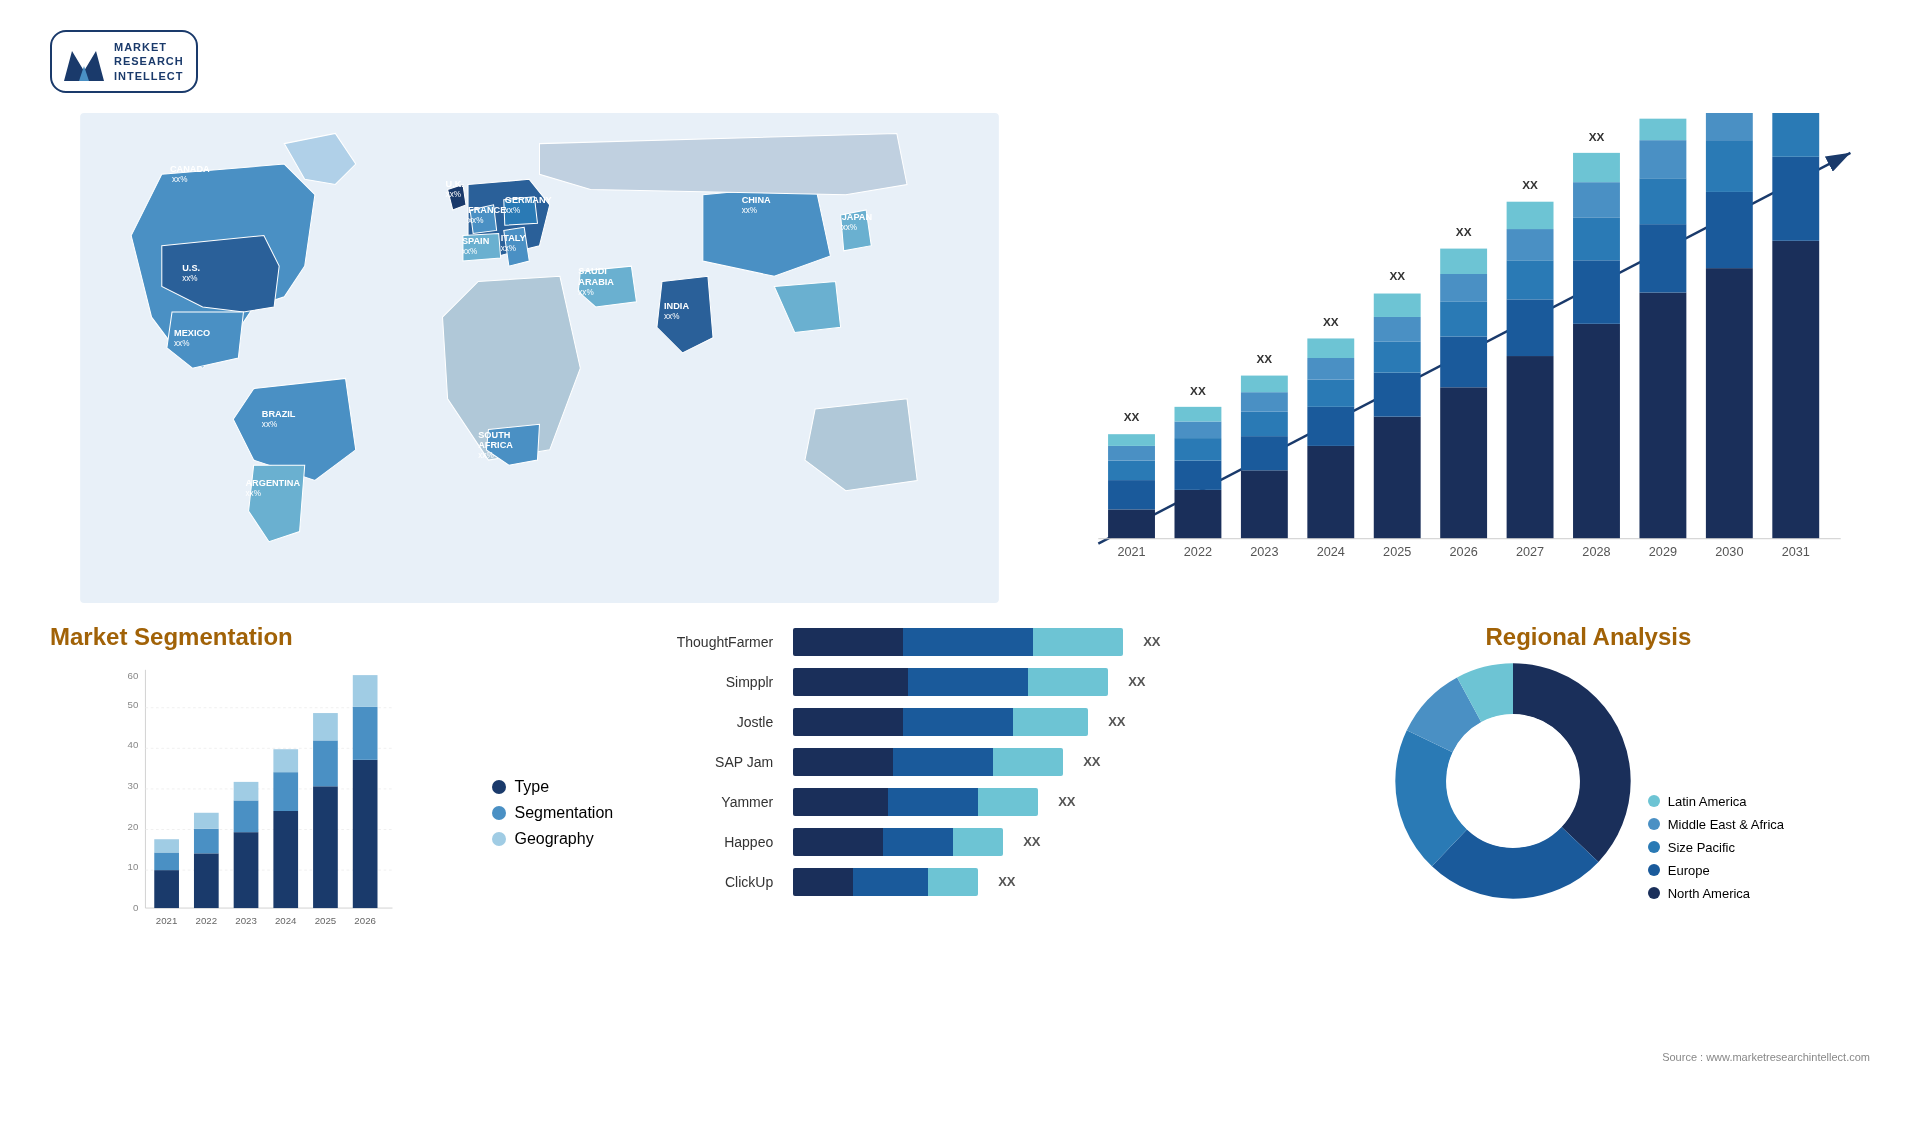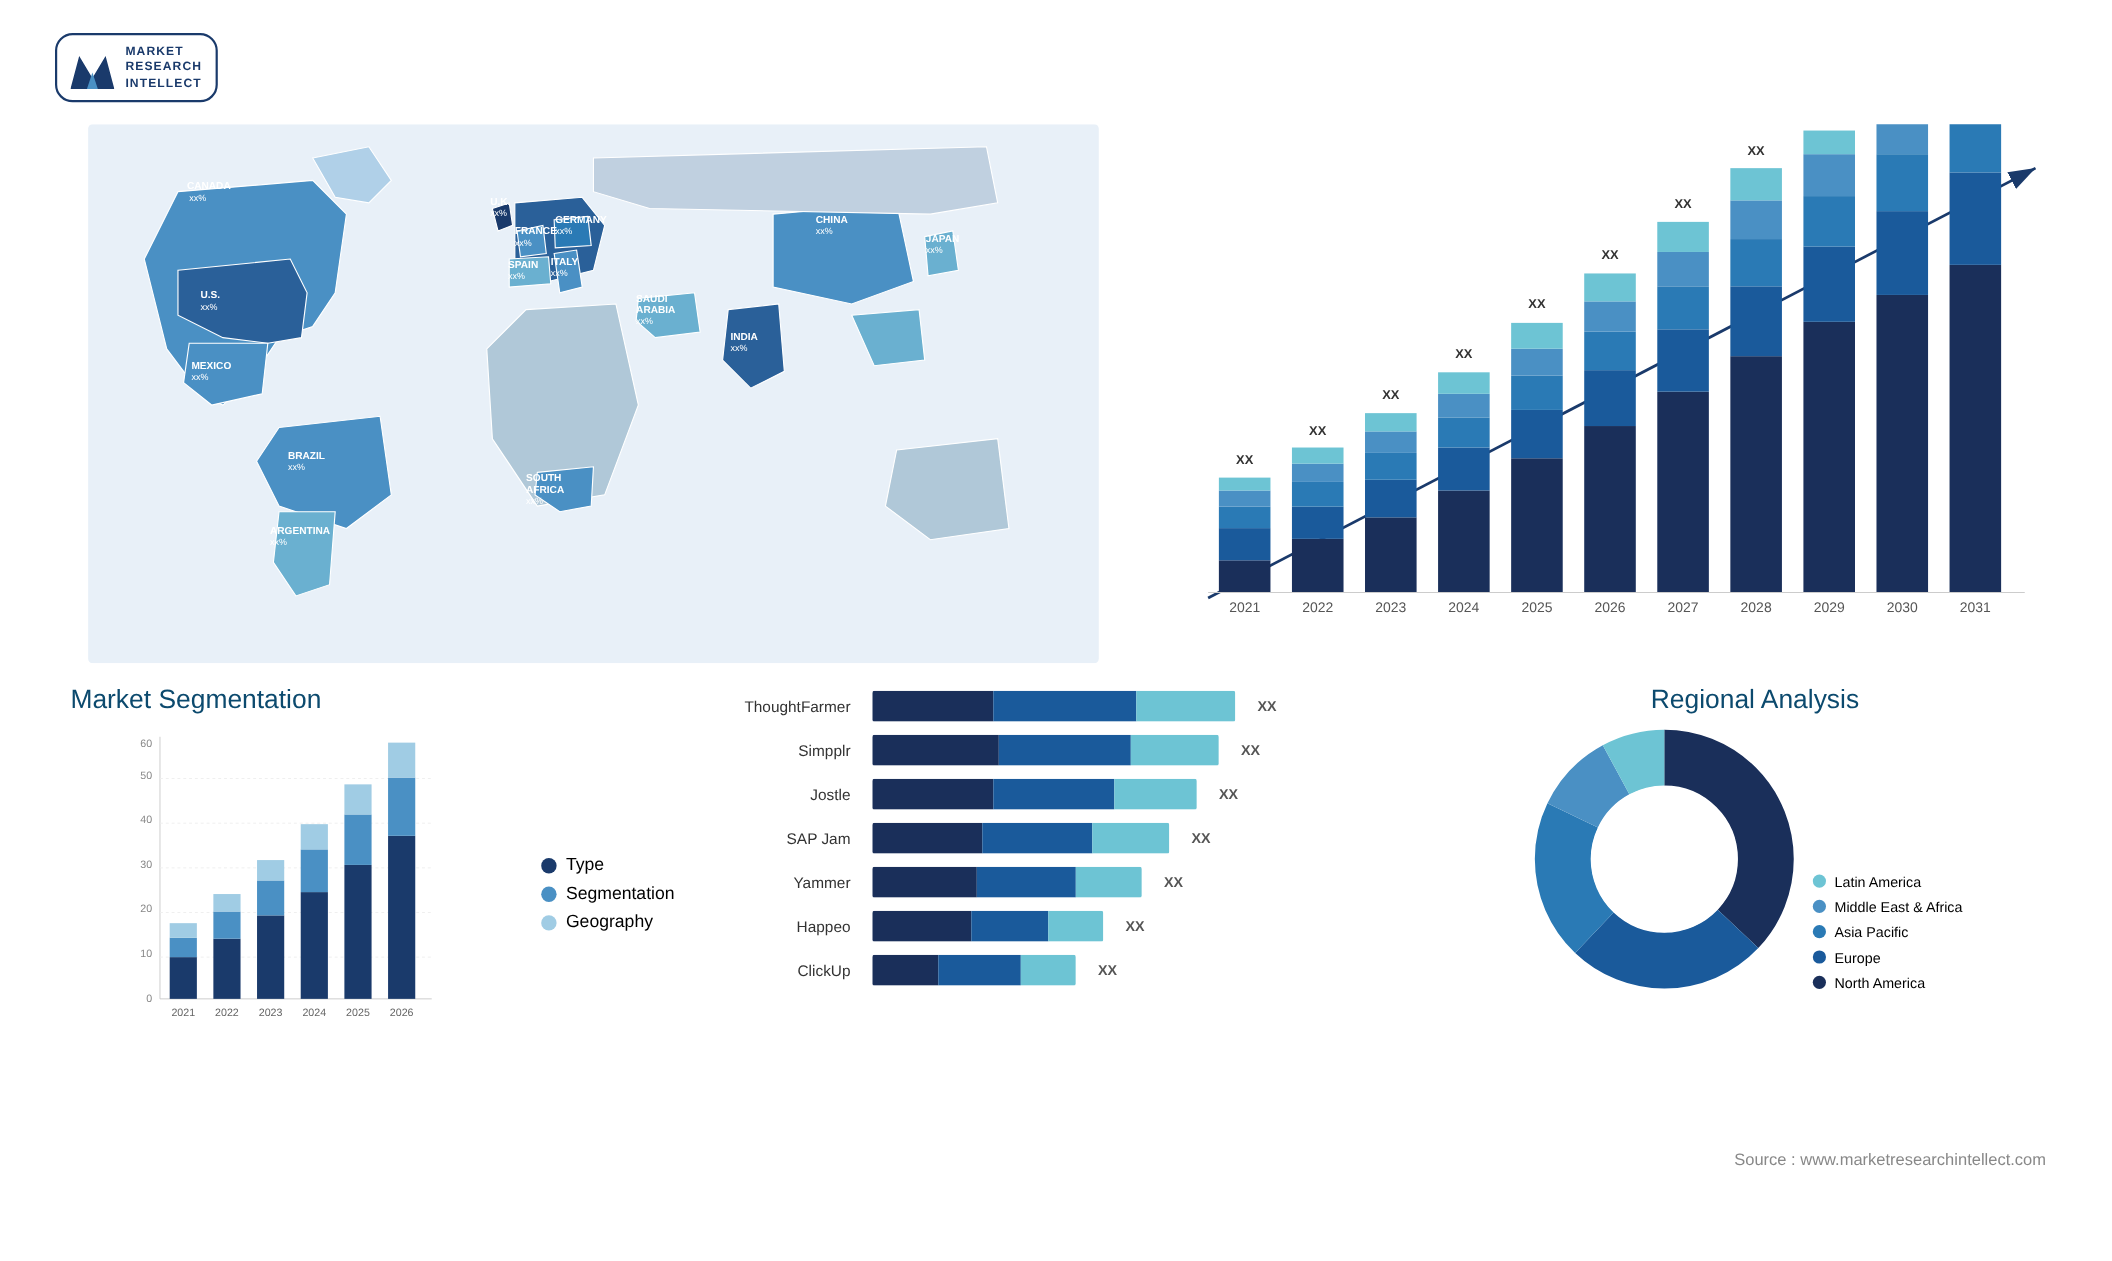--- a/index.html
+++ b/index.html
@@ -52,25 +52,24 @@
       font-size: 11px;
       font-weight: bold;
       color: #1a3a6b;
       line-height: 1.3;
       letter-spacing: 1px;
     }
 
     
     .section-title {
       font-size: 28px;
-      font-weight: 400;
-      color: #0c4a6e;
+      font-weight: 700;
+      color: #a16207;
       margin-bottom: 15px;
       text-align: center;
-      margin-left: 14px;
     }
 
     .seg-legend {
       display: flex;
       flex-direction: column;
       gap: 8px;
     }
 
     .legend-item {
       display: flex;
@@ -495,29 +494,29 @@
           <div class="regional-legend-item">
             <div class="regional-legend-dot" style="background:#6dc4d4;"></div>
             <span>Latin America</span>
           </div>
           <div class="regional-legend-item">
             <div class="regional-legend-dot" style="background:#4a90c4;"></div>
             <span>Middle East &amp; Africa</span>
           </div>
           <div class="regional-legend-item">
             <div class="regional-legend-dot" style="background:#2a7ab5;"></div>
-            <span>Asia Pacific</span>
+            <span>Size Pacific</span>
           </div>
           <div class="regional-legend-item">
             <div class="regional-legend-dot" style="background:#1a5a9b;"></div>
             <span>Europe</span>
           </div>
           <div class="regional-legend-item">
             <div class="regional-legend-dot" style="background:#1a2f5a;"></div>
             <span>North America</span>
           </div>
         </div>
       </div>
-      <div style="position:absolute; bottom:0; right:10px; font-size:15px; color:#888;">Source : www.marketresearchintellect.com</div>
+      <div style="position:absolute; bottom:0; right:0; font-size:11px; color:#888;">Source : www.marketresearchintellect.com</div>
     </div>
 
   </div>
 </div>
 
 </body></html>

